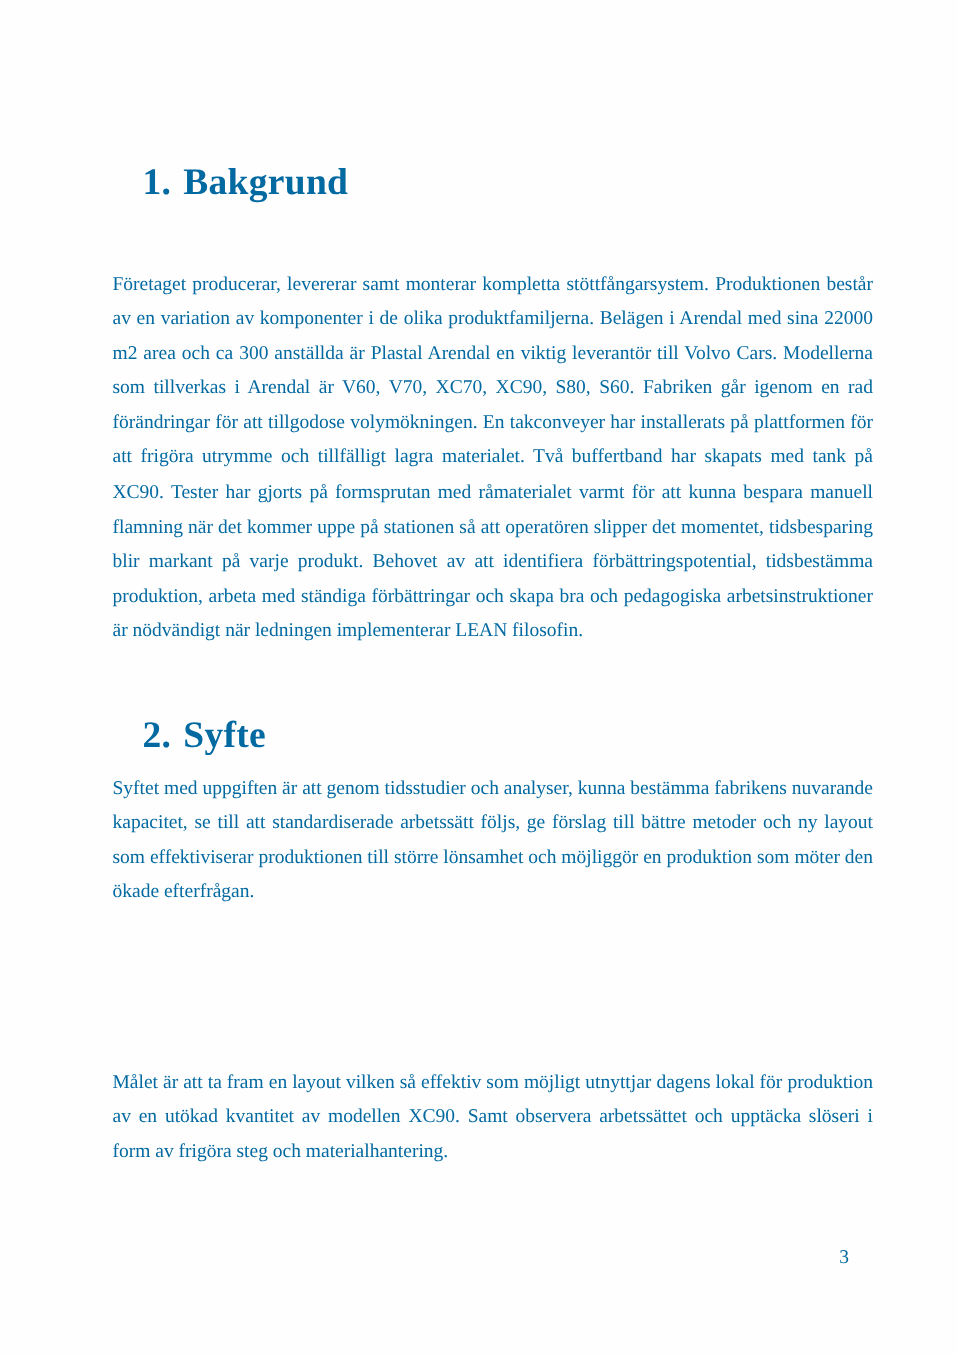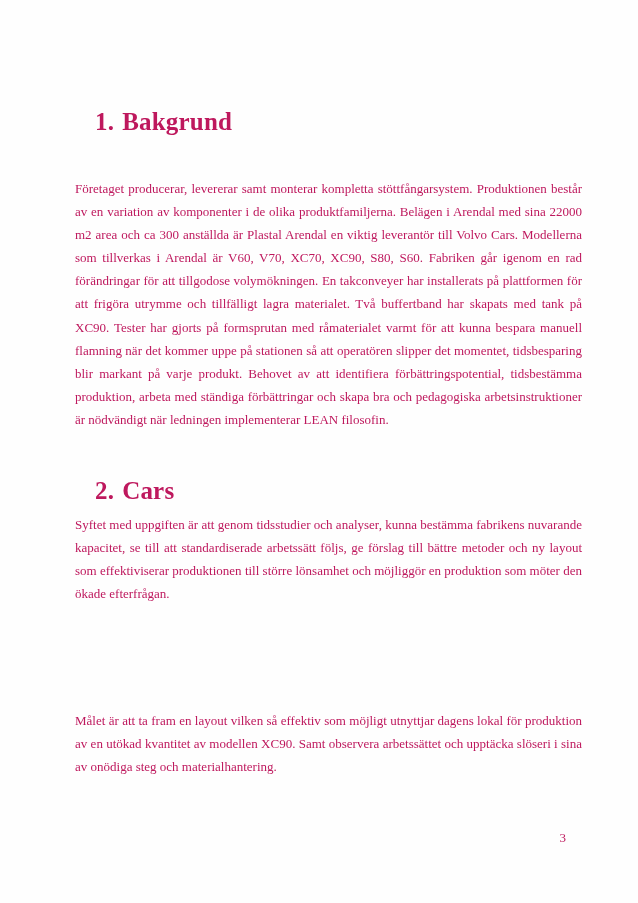--- a/index.html
+++ b/index.html
@@ -1,20 +1,20 @@
 <!DOCTYPE html>
 <html><head>
 <meta charset="utf-8">
 <style>
   html,body{margin:0;padding:0;background:#ffffff;}
   .page{
     position:relative;
     width:638px;height:903px;
     background:#fefefe;
-    color:#be185d;
+    color:#0369a1;
     font-family:"Liberation Serif", serif;
     overflow:hidden;
   }
   .section-heading{
     position:absolute;left:75px;width:507px;
     padding-left:20px;box-sizing:border-box;
     font-size:25px;font-weight:bold;line-height:30px;
     letter-spacing:0.2px;
     white-space:nowrap;
   }
@@ -40,21 +40,21 @@
 <body>
 
 <div class="page">
 
   <div class="section-heading h1pos">
     <span class="sec-num">1.</span><span class="sec-title">Bakgrund</span>
   </div>
   <p class="body-par p1pos">Företaget producerar, levererar samt monterar kompletta stöttfångarsystem. Produktionen består av en variation av komponenter i de olika produktfamiljerna. Belägen i Arendal med sina 22000 m2 area och ca 300 anställda är Plastal Arendal en viktig leverantör till Volvo Cars. Modellerna som tillverkas i Arendal är V60, V70, XC70, XC90, S80, S60. Fabriken går igenom en rad förändringar för att tillgodose volymökningen. En takconveyer har installerats på plattformen för att frigöra utrymme och tillfälligt lagra materialet. Två buffertband har skapats med tank på XC90. Tester har gjorts på formsprutan med råmaterialet varmt för att kunna bespara manuell flamning när det kommer uppe på stationen så att operatören slipper det momentet, tidsbesparing blir markant på varje produkt. Behovet av att identifiera förbättringspotential, tidsbestämma produktion, arbeta med ständiga förbättringar och skapa bra och pedagogiska arbetsinstruktioner är nödvändigt när ledningen implementerar LEAN filosofin.</p>
 
   <div class="section-heading h2pos">
-    <span class="sec-num">2.</span><span class="sec-title">Cars</span>
+    <span class="sec-num">2.</span><span class="sec-title">Syfte</span>
   </div>
   <p class="body-par p2pos">Syftet med uppgiften är att genom tidsstudier och analyser, kunna bestämma fabrikens nuvarande kapacitet, se till att standardiserade arbetssätt följs, ge förslag till bättre metoder och ny layout som effektiviserar produktionen till större lönsamhet och möjliggör en produktion som möter den ökade efterfrågan.</p>
 
-  <p class="body-par p3pos">Målet är att ta fram en layout vilken så effektiv som möjligt utnyttjar dagens lokal för produktion av en utökad kvantitet av modellen XC90. Samt observera arbetssättet och upptäcka slöseri i sina av onödiga steg och materialhantering.</p>
+  <p class="body-par p3pos">Målet är att ta fram en layout vilken så effektiv som möjligt utnyttjar dagens lokal för produktion av en utökad kvantitet av modellen XC90. Samt observera arbetssättet och upptäcka slöseri i form av frigöra steg och materialhantering.</p>
 
   <div class="page-number">3</div>
 
 </div>
 
 </body></html>

